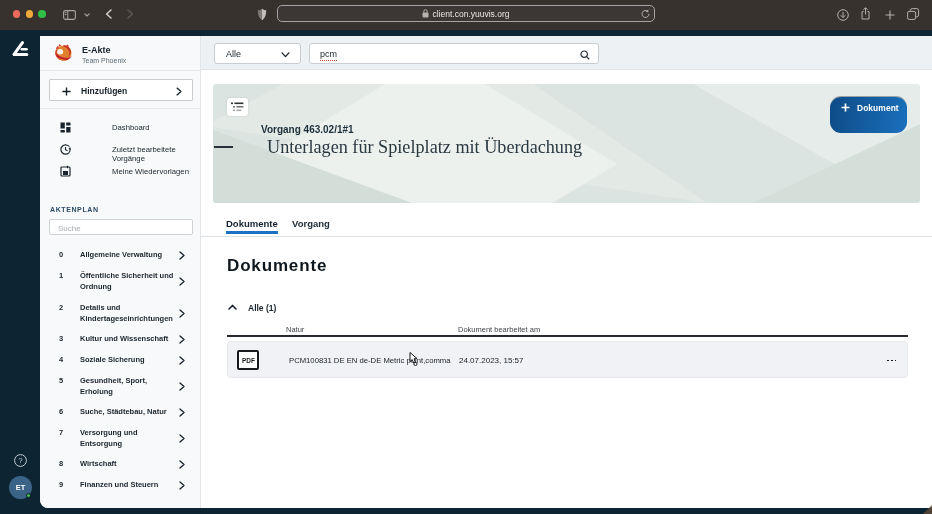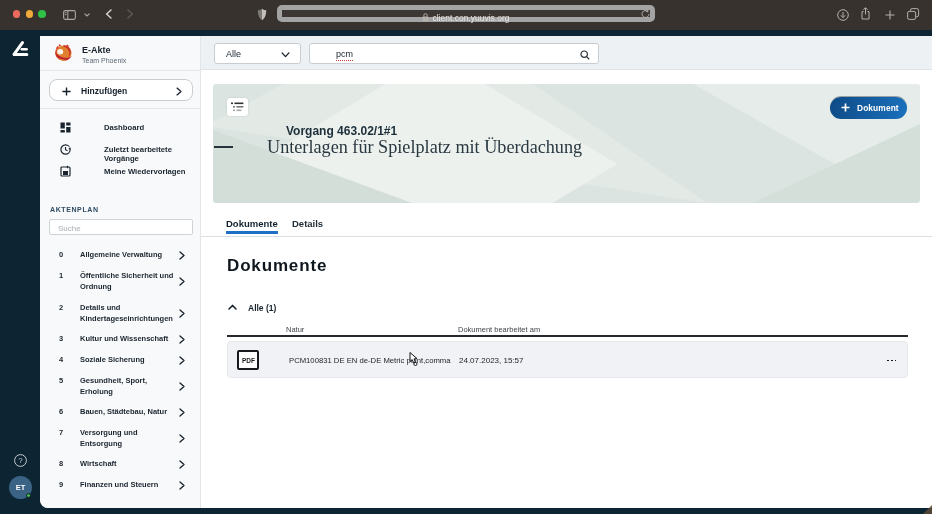--- a/index.html
+++ b/index.html
@@ -5,61 +5,61 @@
   * { margin:0; padding:0; box-sizing:border-box; }
   html,body { width:932px; height:514px; overflow:hidden; }
   body { font-family:"Liberation Sans", sans-serif; position:relative; background:#0d2433; }
   .abs { position:absolute; }
 
   
   #chrome { left:0; top:0; width:932px; height:30px; background:#37322e; }
   .tl { width:7.6px; height:7.6px; border-radius:50%; top:10.4px; }
   #chrome svg { display:block; }
 
-  #addrbar { left:277px; top:5px; width:378px; height:17px; background:#3c3734; border:5px solid #a3a3a3; border-radius:5px; color:#e9e6e3; font-size:8.5px; line-height:16px; text-align:center; }
+  #addrbar { left:277px; top:5px; width:378px; height:17px; background:#3c3734; border:1px solid #a3a3a3; border-radius:5px; color:#e9e6e3; font-size:8.5px; line-height:16px; text-align:center; }
 
   
   #app { left:0; top:30px; width:932px; height:484px; background:#0d2433; }
   #content { position:absolute; left:40px; top:6px; width:892px; height:472px; background:#fff; border-bottom-left-radius:8px; overflow:hidden; }
 
   
   #oslogo { left:12px; top:11px; }
 
   
   #sidebar { left:0; top:0; width:161px; height:472px; background:#f8f9fa; border-right:1px solid #e3e6e8; border-bottom-left-radius:8px; }
   .sb-div { left:0; width:161px; height:1px; background:#e4e7e9; }
   #eakte-t { left:42px; top:9px; font-size:9px; font-weight:bold; color:#15202b; }
   #eakte-s { left:42px; top:20.5px; font-size:7px; color:#5d6b76; }
-  #addbtn { left:9px; top:43px; width:144px; height:22px; background:#fff; border:1px solid #c9cdd0; border-radius:8px; }
+  #addbtn { left:9px; top:43px; width:144px; height:22px; background:#fff; border:1px solid #c9cdd0; border-radius:1px; }
   #addbtn .lbl { position:absolute; left:31px; top:6px; font-size:8.5px; font-weight:bold; color:#15202b; }
   .nav-item { left:0; width:161px; height:22px; }
-  .nav-item .lbl { position:absolute; left:32px; top:7px; font-size:7.7px; font-weight:700; color:#1a242e;padding-left:32px; }
+  .nav-item .lbl { position:absolute; left:40px; top:7px; font-size:7.7px; font-weight:400; color:#1a242e;padding-left:32px; }
   #aktenplan { left:10px; top:170px; font-size:7px; font-weight:bold; letter-spacing:0.6px; color:#2d4a63; }
   #sb-search { left:9px; top:183px; width:144px; height:16px; background:#fff; border:1px solid #ced3d6; border-radius:2px; }
   #sb-search span { position:absolute; left:8px; top:3.5px; font-size:8px; color:#a8aeb4;text-align:center; }
   .ap-item { left:0; width:161px; }
   .ap-item .num { position:absolute; left:19px; top:0; font-size:7.5px; font-weight:bold; color:#1a242e; }
   .ap-item .lbl { position:absolute; left:40px; top:0; width:99px; font-size:7.5px; font-weight:700; color:#1a242e; line-height:10.5px; }
   .chev { position:absolute; }
 
   
   #main { left:161px; top:0; width:731px; height:472px; background:#fff; }
   #toolbar { left:0; top:0; width:731px; height:34px; background:#eef1f3; border-bottom:1px solid #e0e3e5; }
   #sel-alle { position:absolute; left:13px; top:7px; width:87px; height:21px; background:#fff; border:1px solid #c8cdd1; border-radius:3px; }
   #sel-alle span { position:absolute; left:11px; top:5px; font-size:9px; color:#1a242e; }
   #srch { position:absolute; left:108px; top:7px; width:290px; height:21px; background:#fff; border:1px solid #c8cdd1; border-radius:3px; }
-  #srch .q { position:absolute; left:10px; top:4.5px; font-size:9px; color:#1a242e; padding-bottom:1px; border-bottom:1px dotted #c43e2a;margin-left:16px; }
+  #srch .q { position:absolute; left:10px; top:4.5px; font-size:9px; color:#1a242e; padding-bottom:1px; border-bottom:1px dotted #c43e2a; }
 
   
   #card { left:12px; top:48px; width:707px; height:119px; border-radius:4px; overflow:hidden; background:#d9e3de; }
   #card .btnw { position:absolute; left:14px; top:14px; width:21px; height:18px; background:#fff; border-radius:3px; box-shadow:0 0 2px rgba(0,0,0,.15); }
-  #vorgang { position:absolute; left:73px; top:40px; font-size:12px; font-weight:bold; color:#1c2e39; }
+  #vorgang { position:absolute; left:48px; top:40px; font-size:10px; font-weight:bold; color:#1c2e39; }
   #dash { position:absolute; left:1px; top:62px; width:19px; height:2px; background:#26333c; }
   #title { position:absolute; left:54px; top:53px; font-family:"Liberation Serif", serif; font-size:18.2px; color:#2a3840; }
-  #docbtn { position:absolute; left:617px; top:12.5px; width:77px; height:22px; border-radius:11px; background:linear-gradient(100deg,#0e4b86,#1a70bd); color:#fff; box-shadow:0 -1px 0 rgba(60,70,75,.45); }
+  #docbtn { position:absolute; left:617px; top:12.5px; width:77px; height:36px; border-radius:11px; background:linear-gradient(100deg,#0e4b86,#1a70bd); color:#fff; box-shadow:0 -1px 0 rgba(60,70,75,.45); }
   #docbtn .lbl { position:absolute; left:27px; top:6.5px; font-size:8.4px; font-weight:bold; letter-spacing:0.1px; }
 
   
   #tab1 { left:25px; top:182px; font-size:9.5px; font-weight:bold; color:#13222e; }
   #tab2 { left:91px; top:182px; font-size:9.5px; font-weight:bold; color:#1f2b35; }
   #tabline { left:25px; top:195px; width:52px; height:3px; background:#1d70c4; }
   #tabdiv { left:0; top:200px; width:731px; height:1px; background:#dde0e2; }
 
   #h-dok { left:26px; top:220px; font-size:17px; font-weight:800; color:#0f171e; letter-spacing:0.85px; }
 
@@ -243,21 +243,21 @@
         </div>
       <div class="abs ap-item" style="top:340px;">
           <span class="num">5</span>
           <span class="lbl">Gesundheit, Sport, Erholung</span>
         <svg class="chev" style="left:139px;top:6px;" width="6" height="9" viewBox="0 0 6 9">
             <path d="M1 1 L5 4.5 L1 8" fill="none" stroke="#15202b" stroke-width="1.3" stroke-linecap="round" stroke-linejoin="round"></path>
           </svg>
         </div>
       <div class="abs ap-item" style="top:371px;">
           <span class="num">6</span>
-          <span class="lbl">Bauen, Städtebau, Natur</span>
+          <span class="lbl">Suche, Städtebau, Natur</span>
         <svg class="chev" style="left:139px;top:1px;" width="6" height="9" viewBox="0 0 6 9">
             <path d="M1 1 L5 4.5 L1 8" fill="none" stroke="#15202b" stroke-width="1.3" stroke-linecap="round" stroke-linejoin="round"></path>
           </svg>
         </div>
       <div class="abs ap-item" style="top:392px;">
           <span class="num">7</span>
           <span class="lbl">Versorgung und Entsorgung</span>
         <svg class="chev" style="left:139px;top:6px;" width="6" height="9" viewBox="0 0 6 9">
             <path d="M1 1 L5 4.5 L1 8" fill="none" stroke="#15202b" stroke-width="1.3" stroke-linecap="round" stroke-linejoin="round"></path>
           </svg>
@@ -319,21 +319,21 @@
         <div id="title">Unterlagen für Spielplatz mit Überdachung</div>
         <div id="docbtn">
           <svg style="position:absolute;left:11px;top:6.5px;" width="9" height="9" viewBox="0 0 9 9">
             <path d="M4.5 0.5 V8.5 M0.5 4.5 H8.5" stroke="#fff" stroke-width="1.7"></path>
           </svg>
           <span class="lbl">Dokument</span>
         </div>
       </div>
 
       <div class="abs" id="tab1">Dokumente</div>
-      <div class="abs" id="tab2">Details</div>
+      <div class="abs" id="tab2">Vorgang</div>
       <div class="abs" id="tabline"></div>
       <div class="abs" id="tabdiv"></div>
 
       <div class="abs" id="h-dok">Dokumente</div>
 
       <svg class="abs" style="left:27px;top:268px;" width="9" height="6" viewBox="0 0 9 6">
         <path d="M1 5 L4.5 1.4 L8 5" fill="none" stroke="#15202b" stroke-width="1.5" stroke-linecap="round" stroke-linejoin="round"></path>
       </svg>
       <div class="abs" id="alle1">Alle (1)</div>
 

